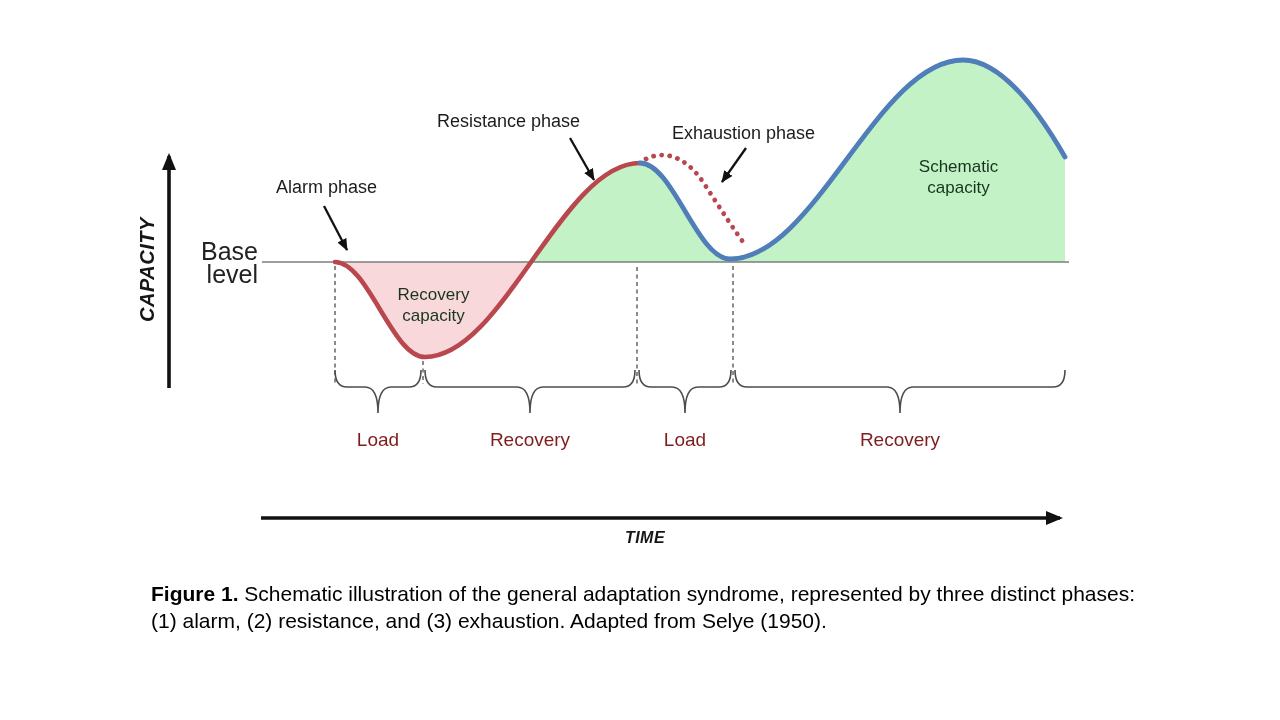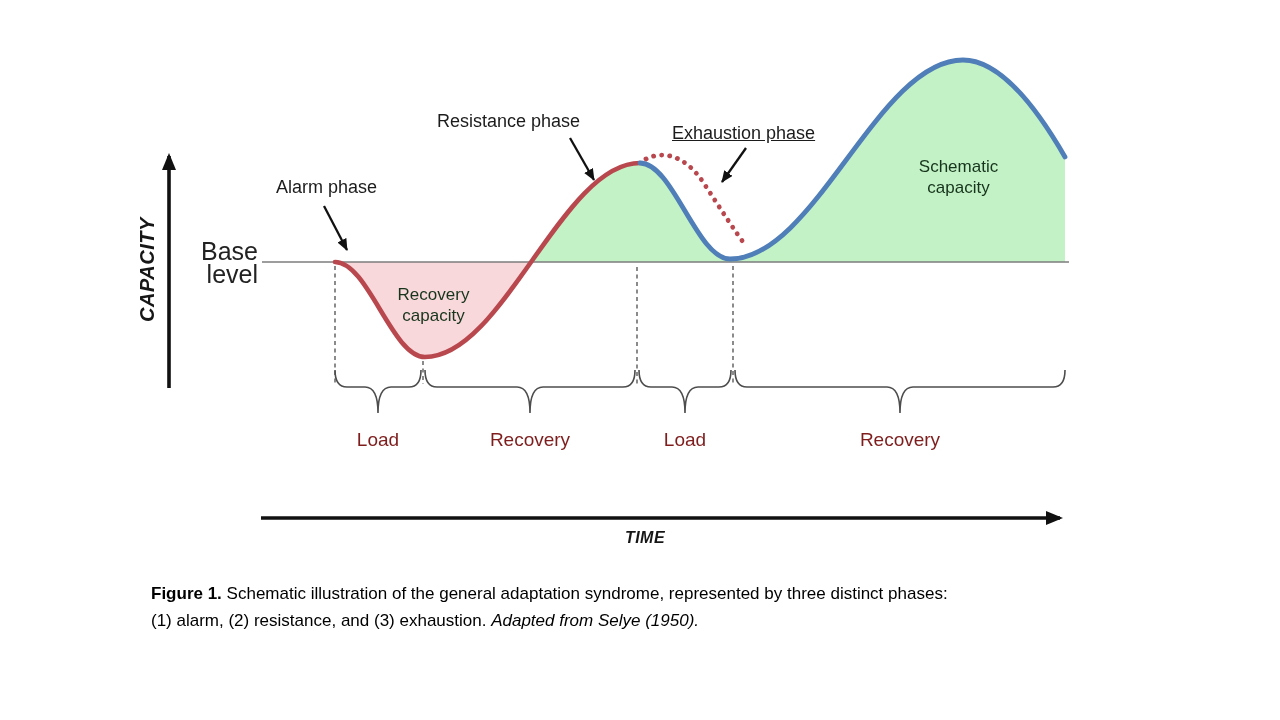--- a/index.html
+++ b/index.html
@@ -8,35 +8,35 @@
     font-family:"Liberation Sans", sans-serif;color:#111111;
   }
   .abs{position:absolute;}
   svg{position:absolute;left:0;top:0;}
   .lbl{white-space:nowrap;color:#1c1c1c;}
   .phase-lbl{font-size:18px;}
   .two-line{text-align:center;line-height:21px;font-size:17px;color:#17351c;}
   #base-level{left:188px;top:240px;width:70px;text-align:right;font-size:25px;line-height:23px;color:#222;}
   #alarm-lbl{left:276px;top:177px;}
   #resistance-lbl{left:437px;top:111px;}
-  #exhaustion-lbl{left:672px;top:123px;text-decoration:underline;}
+  #exhaustion-lbl{left:672px;top:123px;}
   #reduced-lbl{left:361px;top:284px;width:145px;}
   #increased-lbl{left:886px;top:156px;width:145px;}
   .timeline-lbl{top:429px;text-align:center;font-size:19px;color:#7f1d1d;}
   #tl-0{left:327px;width:102px;}
   #tl-1{left:455px;width:150px;}
   #tl-2{left:634px;width:102px;}
   #tl-3{left:825px;width:150px;}
   #cap-label{left:90px;top:258px;width:114px;text-align:center;
     transform:rotate(-90deg);font-style:italic;font-weight:700;font-size:20px;letter-spacing:0.5px;color:#161616;}
   #time-label{left:595px;top:529px;width:100px;text-align:center;
     font-style:italic;font-weight:700;font-size:16px;letter-spacing:0.5px;color:#161616;}
-  #caption{left:151px;top:580px;width:1010px;font-size:17px;line-height:27px;color:#000;}
+  #caption{left:151px;top:580px;width:1010px;font-size:21px;line-height:27px;color:#000;}
   #caption .bold{font-weight:700;}
-  #caption .ital{font-style:italic;}
+  #caption .ital{}
 </style>
 </head>
 <body>
 
 <div id="stage">
 
   <svg width="1280" height="720" viewBox="0 0 1280 720">
     <defs>
       <clipPath id="clip-above">
           <rect x="0" y="0" width="1280" height="262"></rect>

